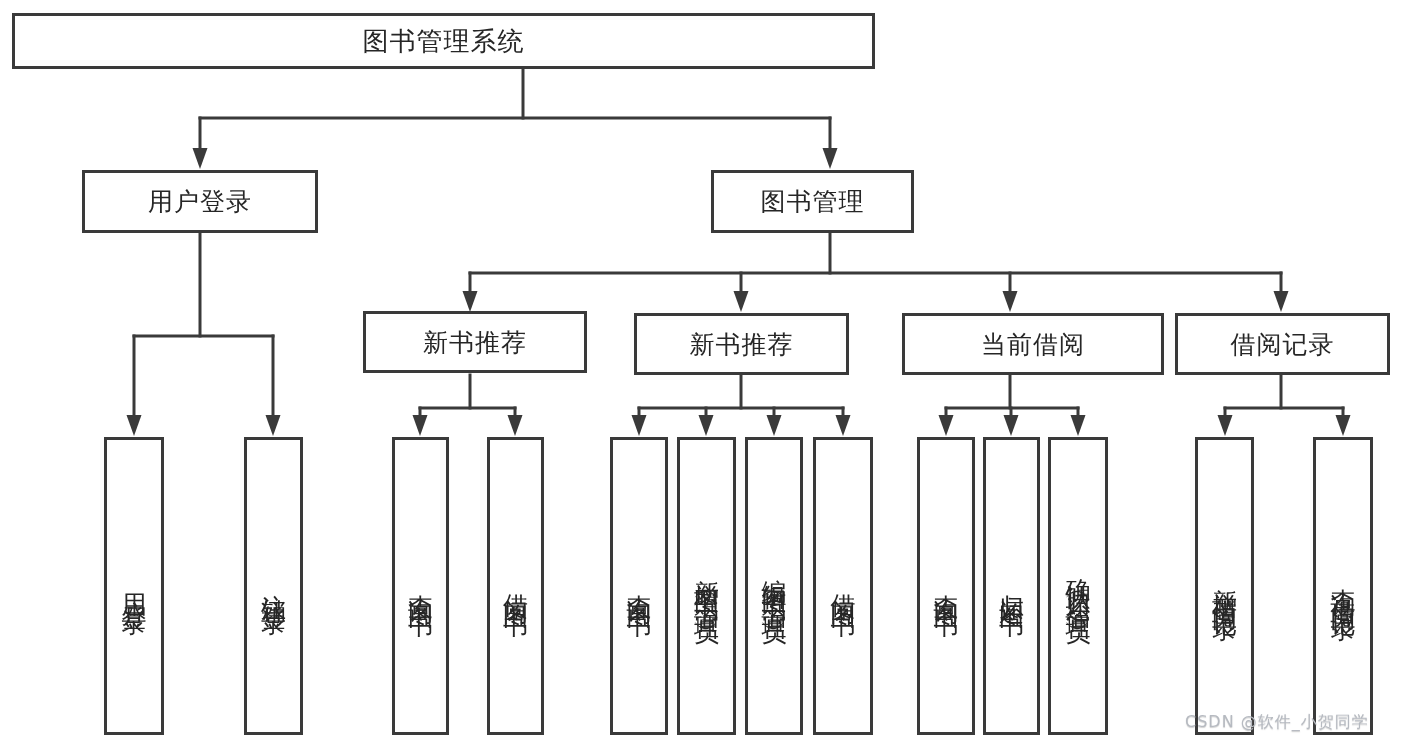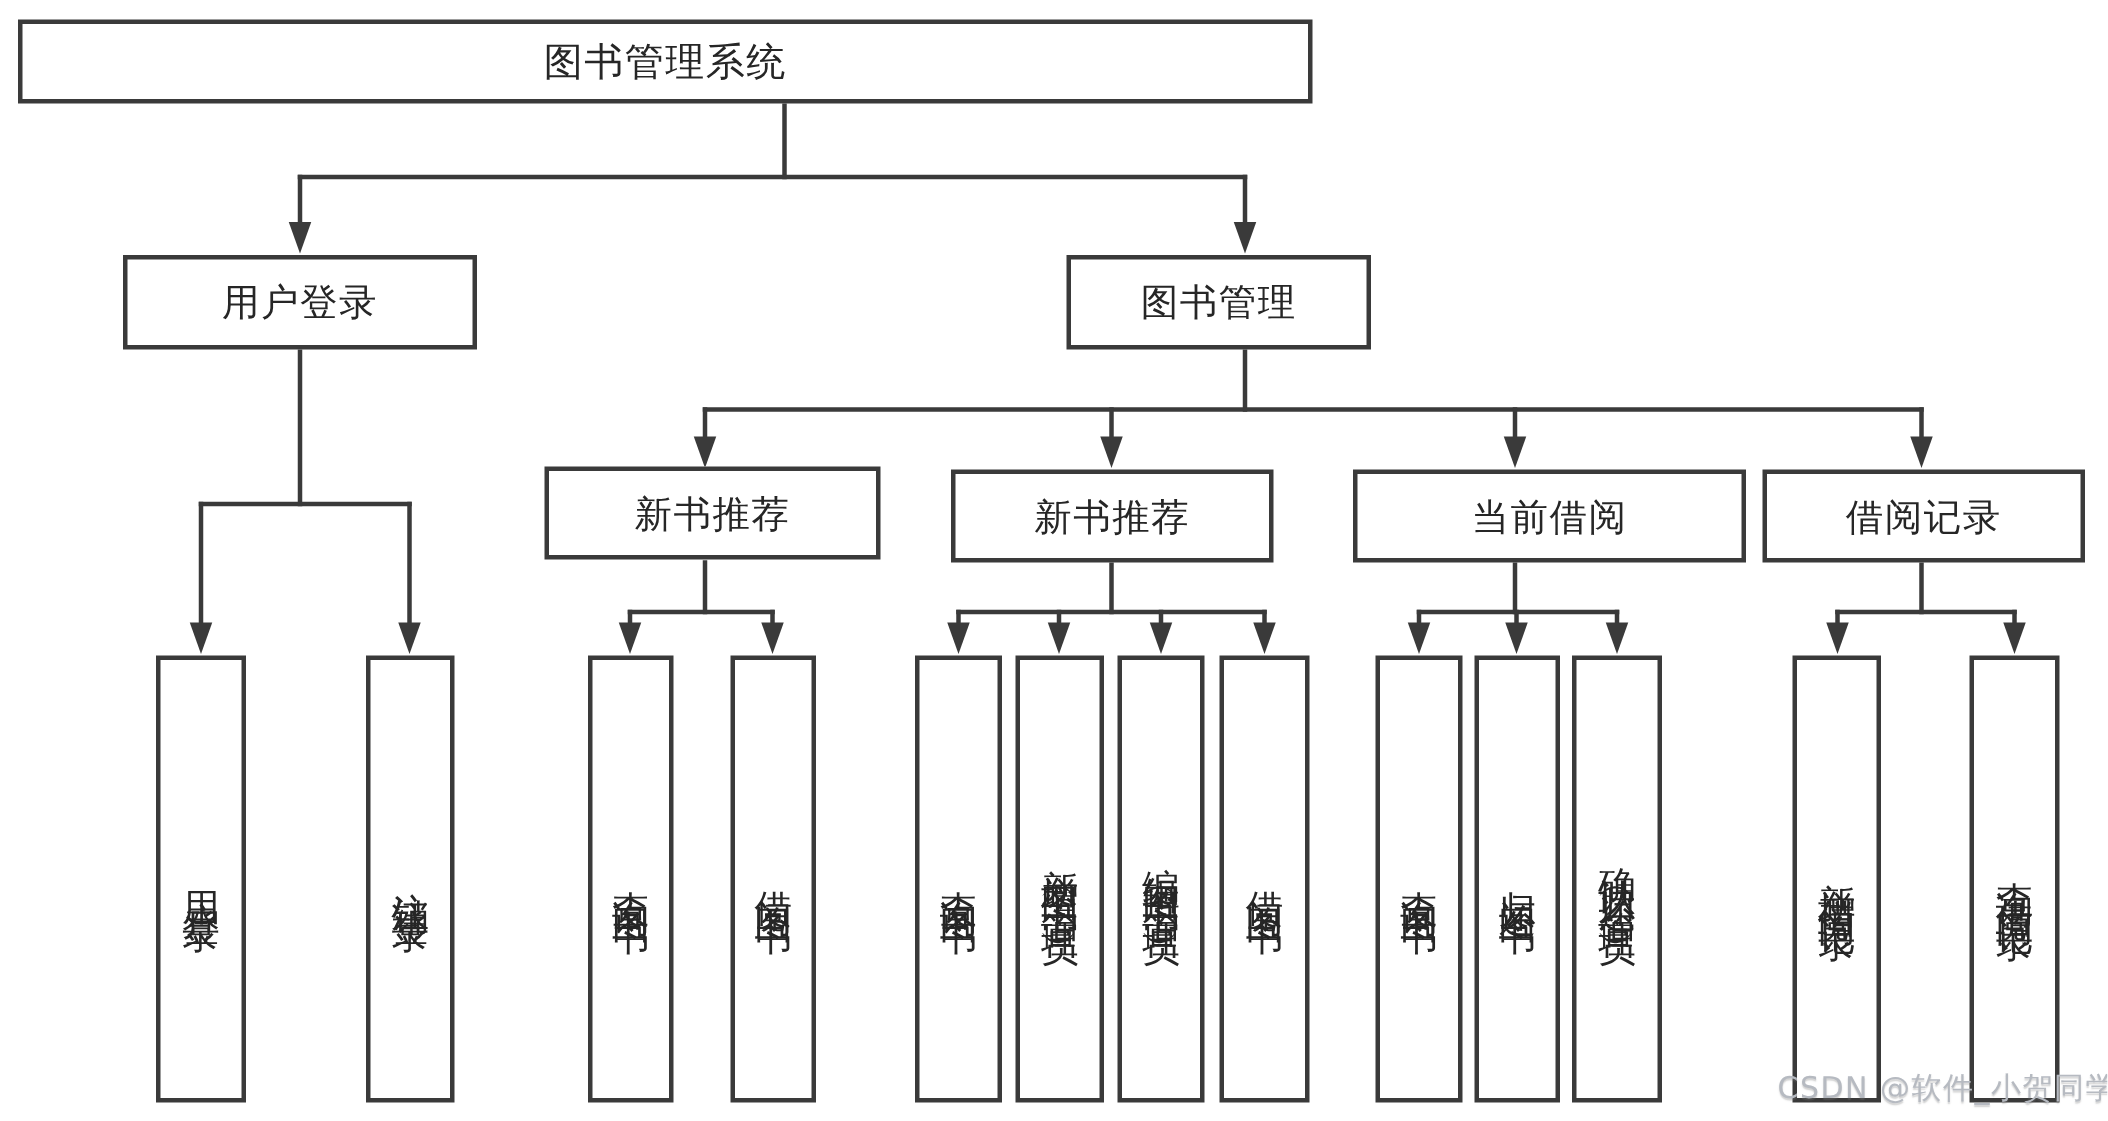--- a/index.html
+++ b/index.html
@@ -27,21 +27,21 @@
     writing-mode:vertical-rl;
     text-orientation:mixed;
     font-size:25px;
     line-height:1;
     letter-spacing:6px;
   }
   .watermark{
     position:absolute;
     left:1185px;top:712px;
     width:215px;
-    font-size:20px;
+    font-size:16px;
     letter-spacing:1px;
     color:#b6bac1;
     text-shadow:0 1px 1px rgba(120,120,120,0.35);
     white-space:nowrap;
   }
 </style>
 </head>
 <body>
 
 <div id="canvas">

